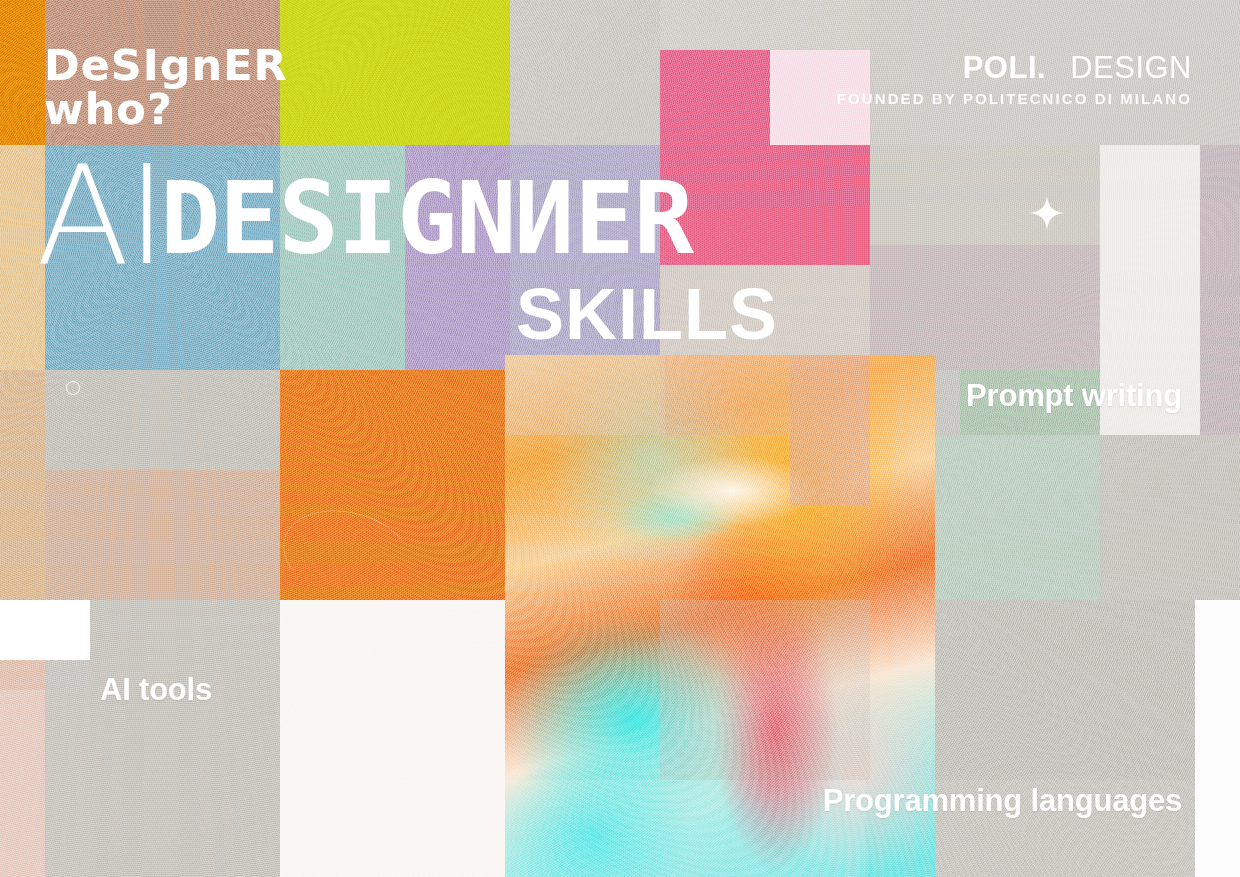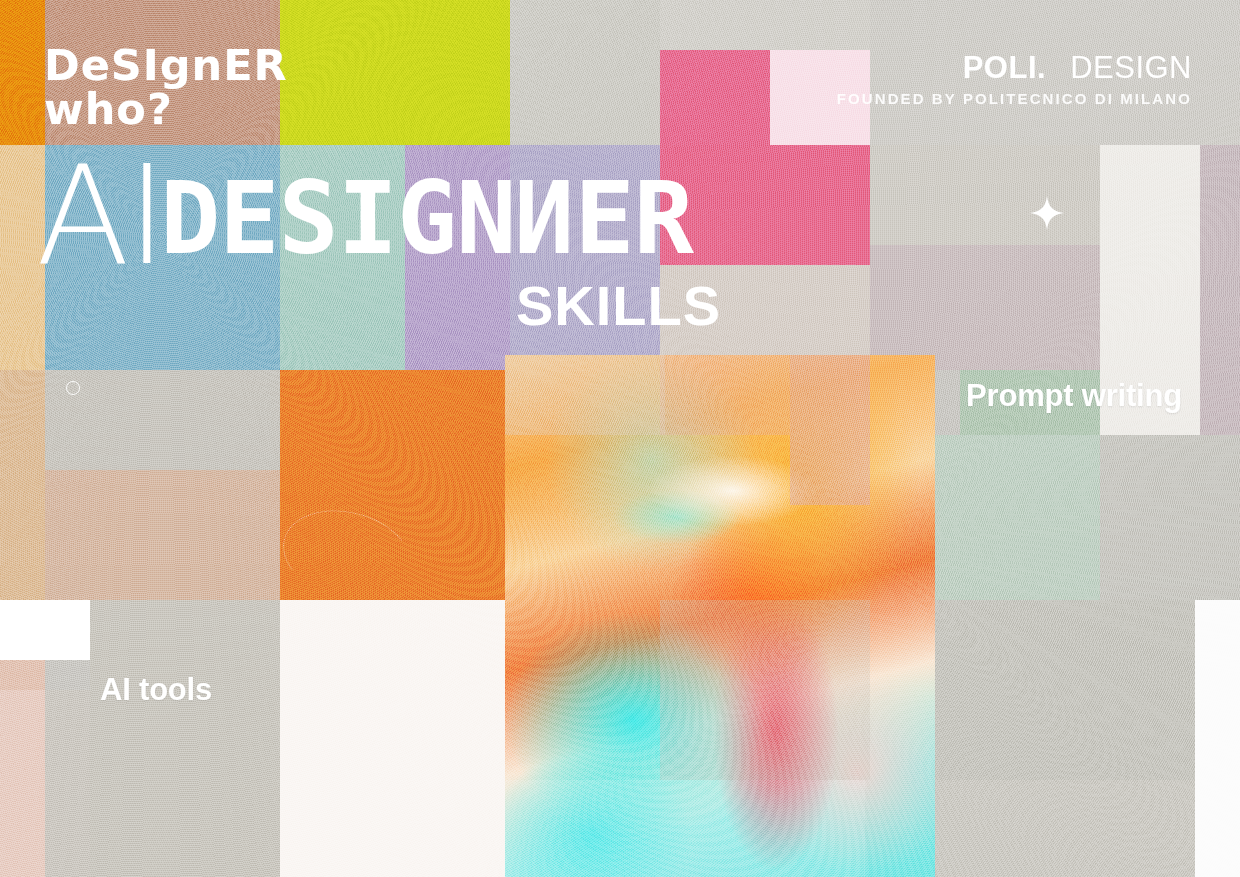--- a/index.html
+++ b/index.html
@@ -85,21 +85,21 @@
     font-weight:700; letter-spacing:-1px;
     font-family:"DejaVu Sans Mono", monospace;
     color:#fff;
     position:relative; top:-6px; left:-4px;
   }
   .designer .flipN{ display:inline-block; transform:scaleX(-1); }
   .skills{
     margin-top:6px;
     text-align:left;
     padding-left:480px;
-    font-size:56px; line-height:1;
+    font-size:72px; line-height:1;
     font-weight:700; letter-spacing:1px;
     font-family:"Liberation Sans", sans-serif;
     color:#fff;
   }
 
   .skill{
     font-size:31px;
     font-weight:700;
     letter-spacing:-.2px;
     line-height:1.18;
@@ -212,20 +212,21 @@
   <div class="txt hl">
     <div class="hl-row1">
       <span class="ai">AI</span>
       <span class="designer"><span>DESIGN</span><span class="flipN">N</span><span>ER</span></span>
     </div>
     <div class="skills">SKILLS</div>
   </div>
 
   <div class="txt skill" id="skill-prompt">Prompt writing</div>
   <div class="txt skill" id="skill-aitools">AI tools</div>
+  <div class="txt skill" id="skill-programming">Programming languages</div>
 
   <div class="logo">
     <div class="logo-main"><span class="b">POLI.</span><span class="l">DESIGN</span></div>
     <div class="logo-sub">FOUNDED BY POLITECNICO DI MILANO</div>
   </div>
 
   <div class="grain"></div>
 </div>
 
 </body></html>

